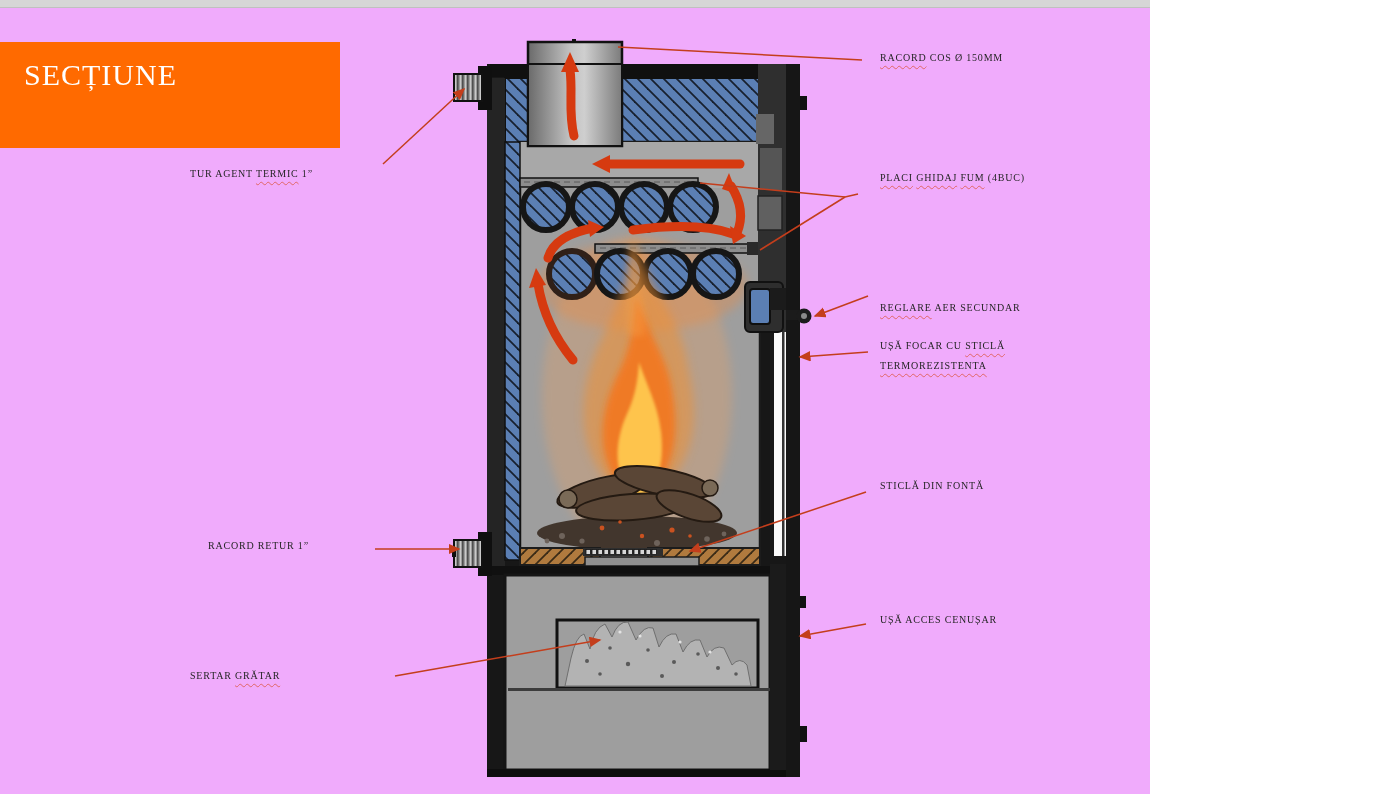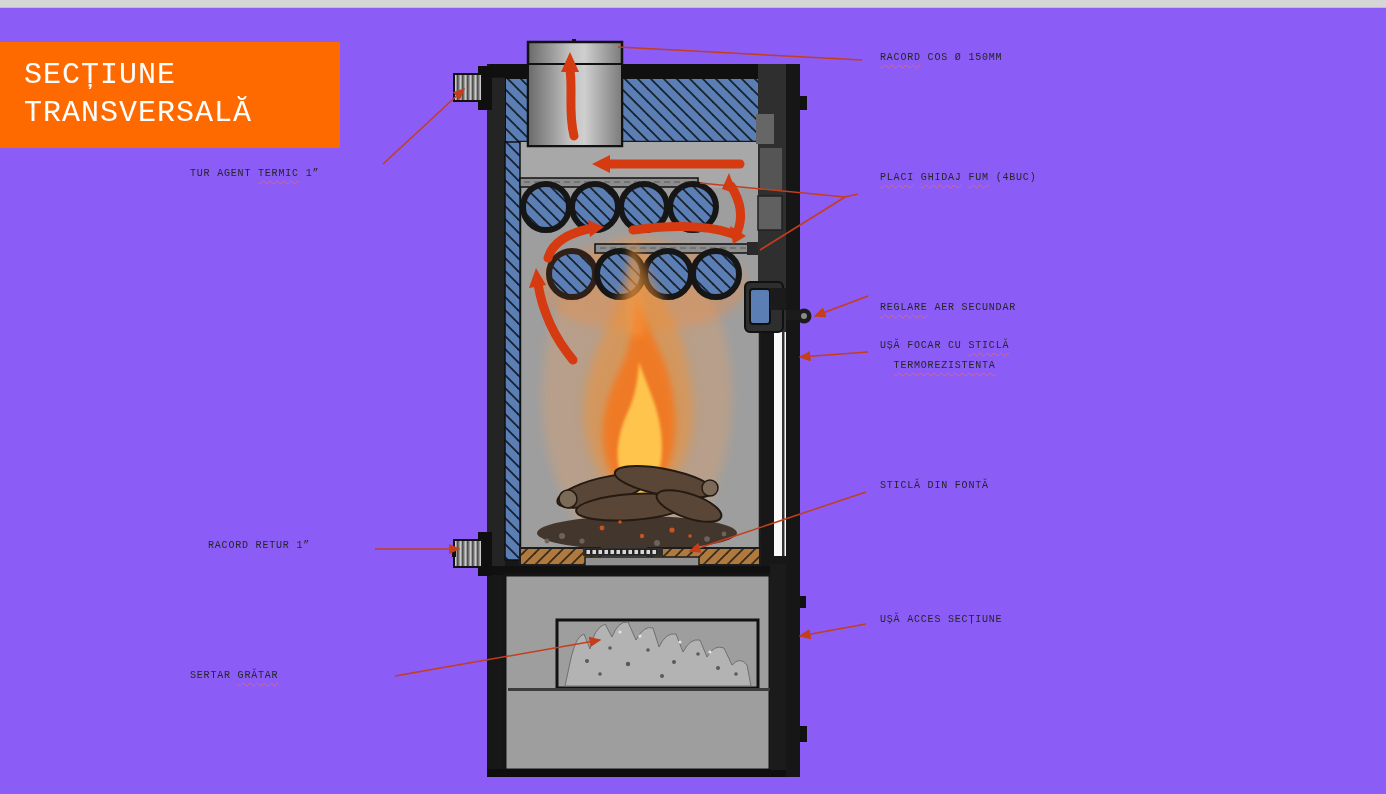--- a/index.html
+++ b/index.html
@@ -1,38 +1,37 @@
 <!DOCTYPE html>
 <html><head>
 <meta charset="utf-8">
 <style>
   html,body{margin:0;padding:0;background:#ffffff;}
-  #canvas{position:relative;width:1386px;height:794px;background:#8b5cf6;overflow:hidden;
-          font-family:Liberation Mono, monospace;}
+  #canvas{position:relative;width:1150px;height:794px;background:#f0abfc;overflow:hidden;
+          font-family:Liberation Serif, serif;}
   .topstrip{position:absolute;left:0;top:0;width:1386px;height:7px;background:#d6d6d6;border-bottom:1px solid #c0c0c0;}
   .titlebox{position:absolute;left:0;top:42px;width:340px;height:106px;background:#FF6A00;
             color:#ffffff;padding:14px 0 0 24px;box-sizing:border-box;}
   .titlebox .tline{font-size:30px;line-height:38px;letter-spacing:1px;font-weight:400;}
   .label{position:absolute;font-size:10px;letter-spacing:.8px;color:#262626;white-space:nowrap;}
-  .label .ln{line-height:20px;text-align:center;}
+  .label .ln{line-height:20px;}
   .wavy{text-decoration-line:underline;text-decoration-style:wavy;text-decoration-color:#E06666;
         text-decoration-thickness:1px;text-underline-offset:4px;}
   svg{display:block;}
   .overlay{position:absolute;left:0;top:0;pointer-events:none;}
 </style>
 </head>
 <body>
 
 <div id="canvas">
 
   <div class="topstrip"></div>
 
   <div class="titlebox">
     <div class="tline">SECȚIUNE</div>
-    <div class="tline">TRANSVERSALĂ</div>
   </div>
 
   <svg class="overlay" style="left:452px;top:36px;" width="360" height="742" viewBox="0 0 360 742">
     <defs>
       <pattern id="hatchBlue" width="13" height="13" patternUnits="userSpaceOnUse">
         <rect width="13" height="13" fill="#5B7FB4"></rect>
         <path d="M0,0 L13,13" stroke="#17202e" stroke-width="1.8"></path>
         <path d="M-3,10 L3,16" stroke="#17202e" stroke-width="1.8"></path>
         <path d="M10,-3 L16,3" stroke="#17202e" stroke-width="1.8"></path>
       </pattern>
@@ -303,20 +302,20 @@
 
   <div class="label" style="left:880px;top:480px">
     <span>STICLĂ DIN FONTĂ</span>
   </div>
 
   <div class="label" style="left:208px;top:540px">
     <span>RACORD RETUR 1”</span>
   </div>
 
   <div class="label" style="left:880px;top:614px">
-    <span>UȘĂ ACCES SECȚIUNE</span>
+    <span>UȘĂ ACCES CENUȘAR</span>
   </div>
 
   <div class="label" style="left:190px;top:670px">
     <span>SERTAR </span><span class="wavy">GRĂTAR</span>
   </div>
 
 </div>
 
 </body></html>

